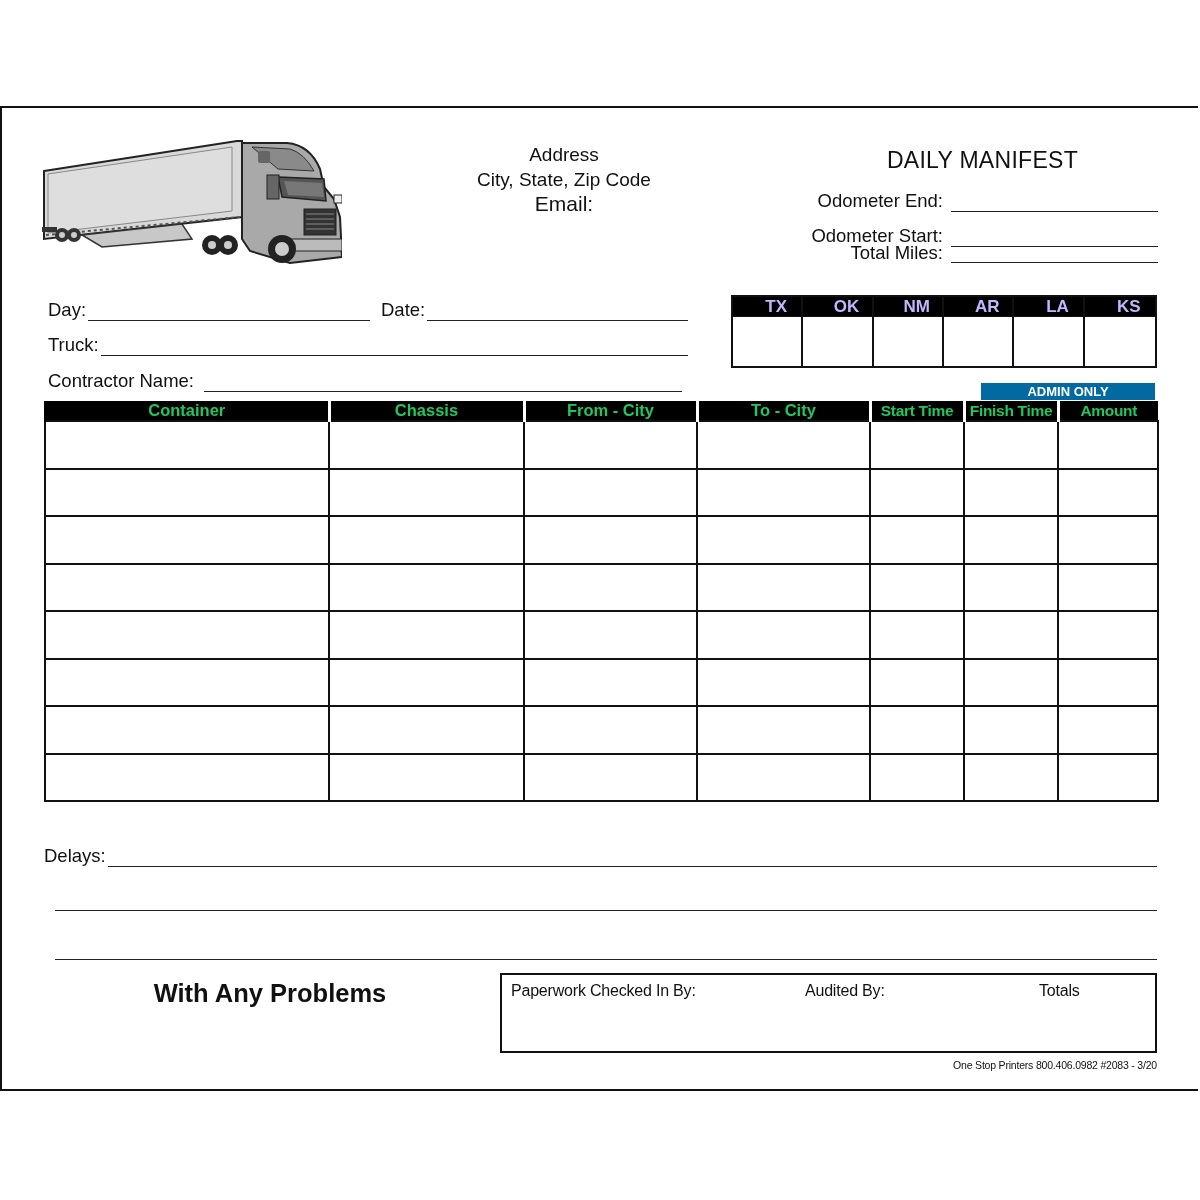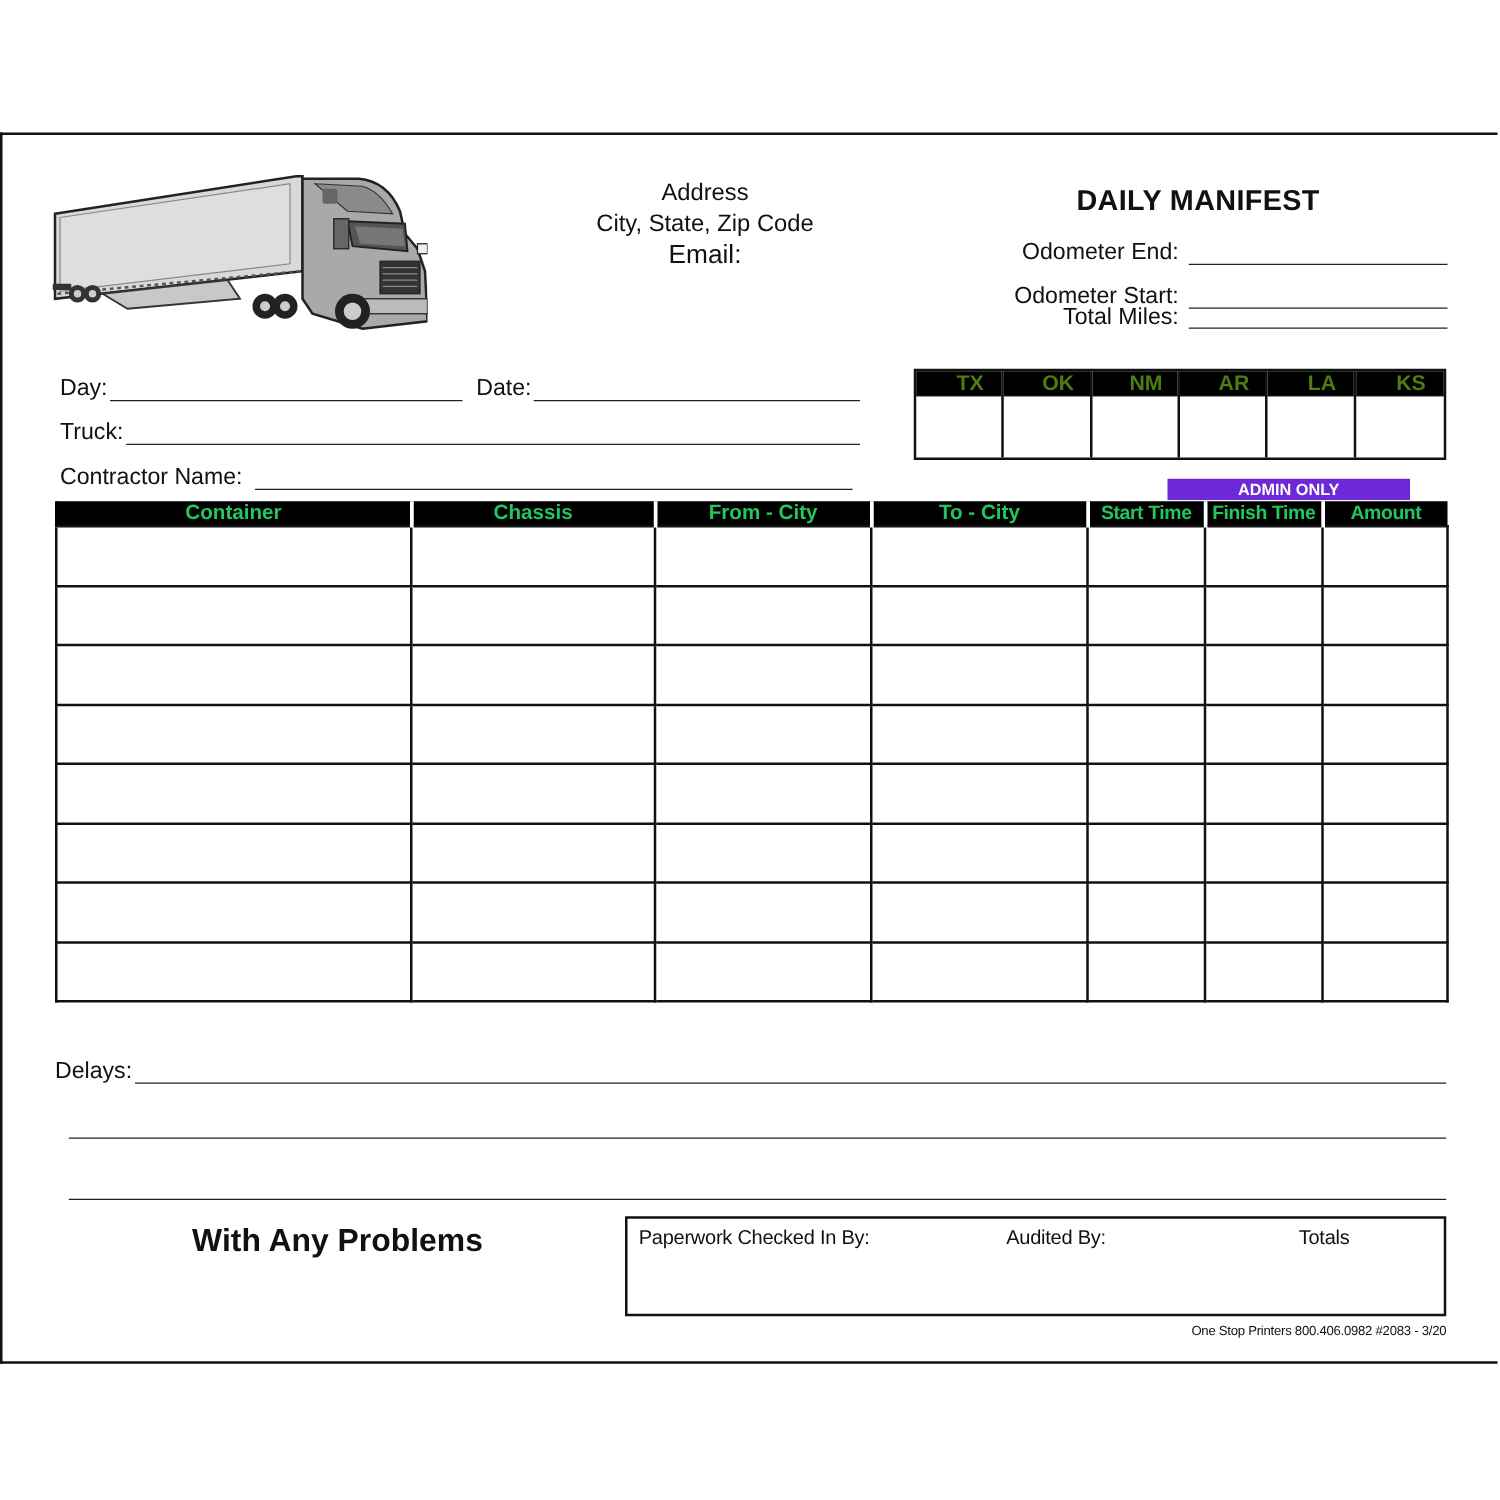--- a/index.html
+++ b/index.html
@@ -3,32 +3,32 @@
 <meta charset="utf-8">
 <style>
   html, body { margin:0; padding:0; background:#ffffff; }
   body { width:1200px; height:1200px; position:relative; overflow:hidden; font-family:"Liberation Sans", sans-serif; color:#111; }
   .sheet { position:absolute; left:0; top:106px; width:1198px; height:985px; border:2px solid #111; border-right:none; box-sizing:border-box; }
   .truck { position:absolute; left:42px; top:139px; width:300px; height:132px; }
   .company { position:absolute; left:430px; top:143px; width:268px; text-align:center; line-height:24.5px; }
   .company .name { font-weight:bold; font-size:24px; line-height:30px; }
   .company .line { font-size:19px; }
   .company .phone { font-size:21px; }
-  .manifest-title { position:absolute; left:816px; top:147px; width:285px; text-align:center; font-weight:bold; font-size:23px; letter-spacing:0.3px; }
+  .manifest-title { position:absolute; left:840px; top:147px; width:285px; text-align:center; font-weight:normal; font-size:23px; letter-spacing:0.3px; }
   .odo-row { position:absolute; right:42px; height:26px; display:flex; align-items:flex-end; font-size:18.5px; }
   .odo-row .lbl { margin-right:8px; }
   .odo-row .line { width:207px; border-bottom:1.5px solid #222; height:18px; }
   .fld { position:absolute; font-size:18.5px; display:flex; align-items:flex-end; height:24px; }
   .fld .line { border-bottom:1.5px solid #222; height:18px; margin-left:2px; }
   .states { position:absolute; left:731px; top:295px; width:426px; height:73px; border:2px solid #111; box-sizing:border-box; display:grid; grid-template-columns:repeat(6,1fr); }
   .state { border-right:2px solid #111; display:flex; flex-direction:column; }
   .state:last-child { border-right:none; }
-  .state .hd { background:#000; color:#4d7c0f; font-weight:bold; font-size:17px; text-align:center; height:19px; line-height:20px; border-bottom:1px solid #111;padding-left:18px; }
+  .state .hd { background:#000; color:#c4b5fd; font-weight:bold; font-size:17px; text-align:center; height:19px; line-height:20px; border-bottom:1px solid #111;padding-left:18px; }
   .state .bx { flex:1; }
-  .admin { position:absolute; left:934px; top:383px; width:194px; height:17px; background:#6d28d9; color:#fff; font-weight:bold; font-size:13px; text-align:center; line-height:17px; }
+  .admin { position:absolute; left:981px; top:383px; width:174px; height:17px; background:#0369a1; color:#fff; font-weight:bold; font-size:13px; text-align:center; line-height:17px; }
   table.grid { position:absolute; left:44px; top:401px; width:1113px; border-collapse:collapse; table-layout:fixed; }
   table.grid th { background:#000; color:#22c55e; font-weight:bold; font-size:16.5px; height:19px; padding:0; line-height:19px; border-left:3px solid #fff; border-right:0; }
   table.grid th:first-child { border-left:2px solid #000; }
   table.grid th.narrow { font-size:15.5px; letter-spacing:-0.3px; }
   table.grid td { border:2px solid #111; height:45.5px; padding:0; }
   .delays { position:absolute; left:44px; top:843px; font-size:18.5px; display:flex; align-items:flex-end; width:1113px; height:24px; }
   .delays .line { flex:1; border-bottom:1.5px solid #222; height:18px; margin-left:2px; }
   .rule { position:absolute; left:55px; width:1102px; border-bottom:1.5px solid #222; }
   .callout { position:absolute; left:44px; top:977px; width:452px; text-align:center; font-weight:bold; font-size:25.5px; line-height:32px; }
   .signbox { position:absolute; left:500px; top:973px; width:657px; height:80px; border:2px solid #111; box-sizing:border-box; font-size:16px; }

